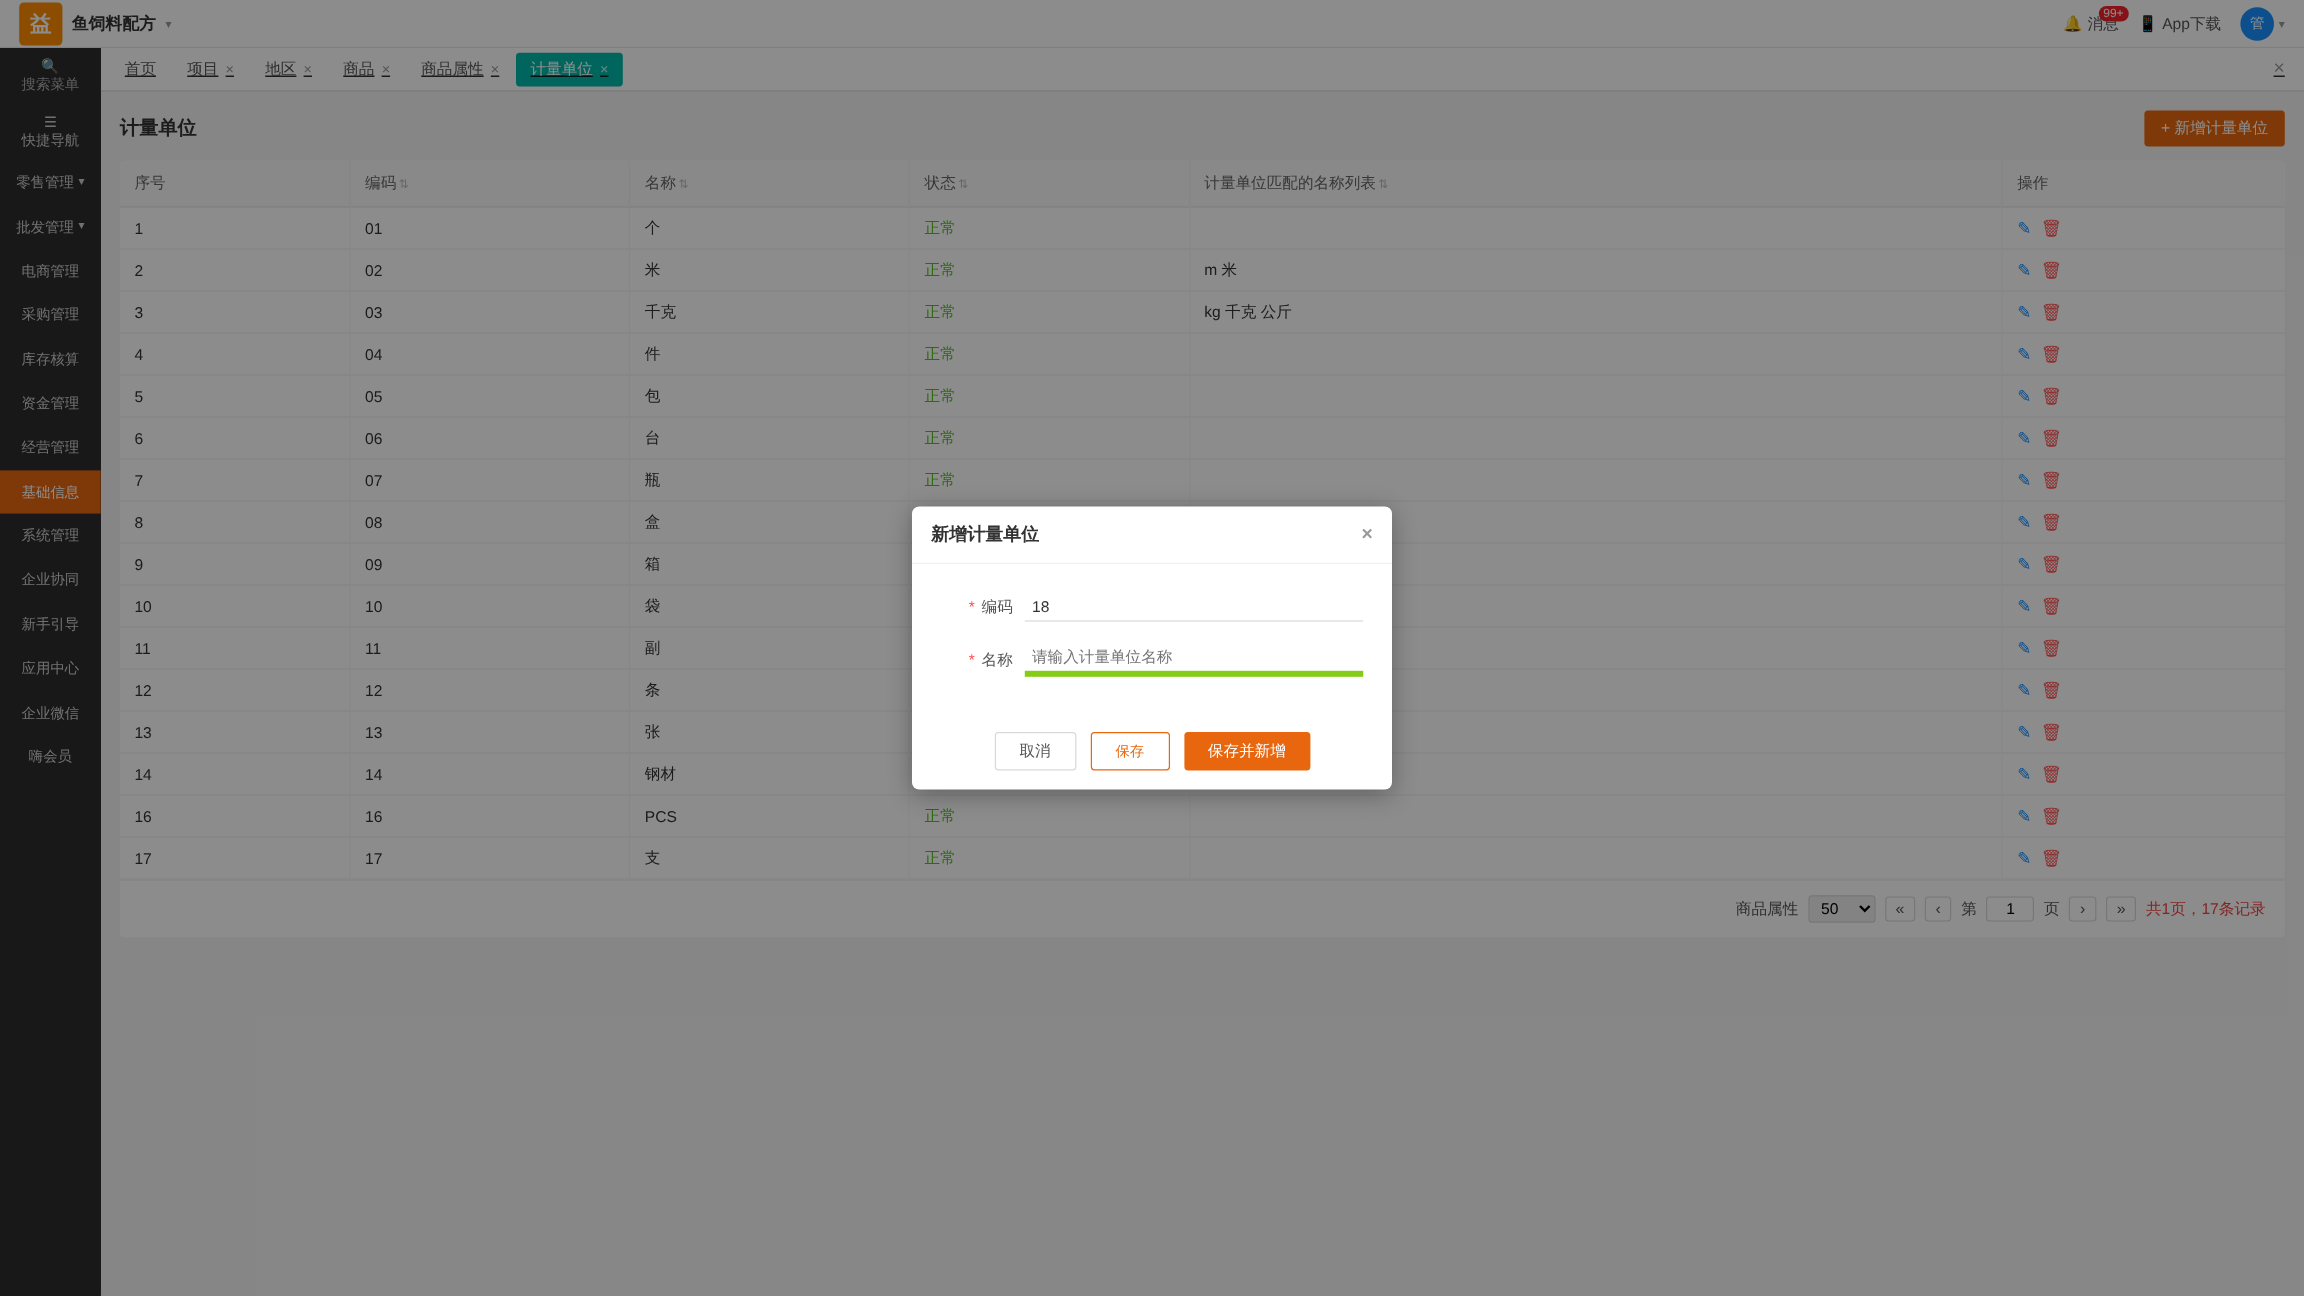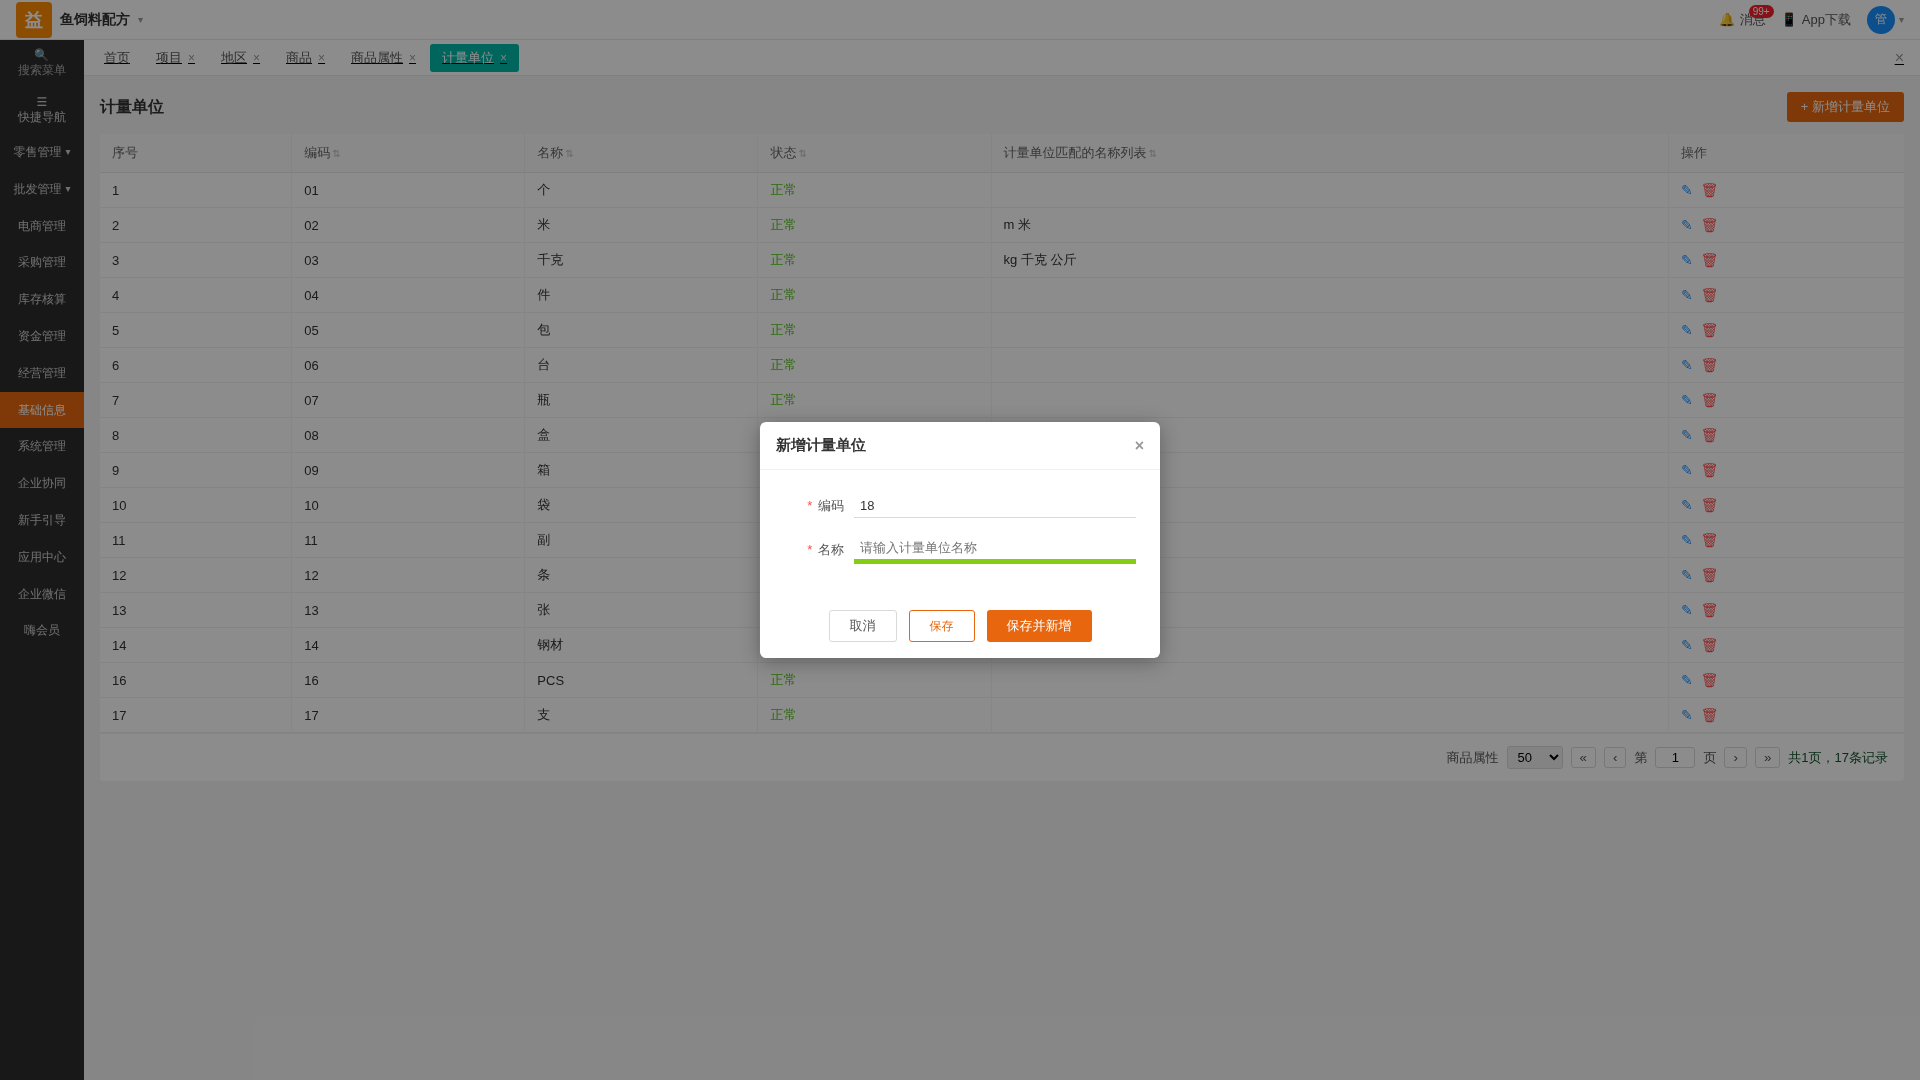--- a/index.html
+++ b/index.html
@@ -239,21 +239,21 @@
       display: flex;
       align-items: center;
       justify-content: flex-end;
       padding: 12px 16px;
       gap: 8px;
       font-size: 13px;
       color: #555;
       background: #fff;
       border-top: 1px solid #f0f0f0;
     }
-    .pagination-info { color: #14532d; }
+    .pagination-info { color: #ef4444; }
     .page-size-select {
       border: 1px solid #d9d9d9;
       padding: 2px 6px;
       border-radius: 3px;
       font-size: 13px;
     }
     .page-btn {
       border: 1px solid #d9d9d9;
       background: #fff;
       padding: 2px 8px;

